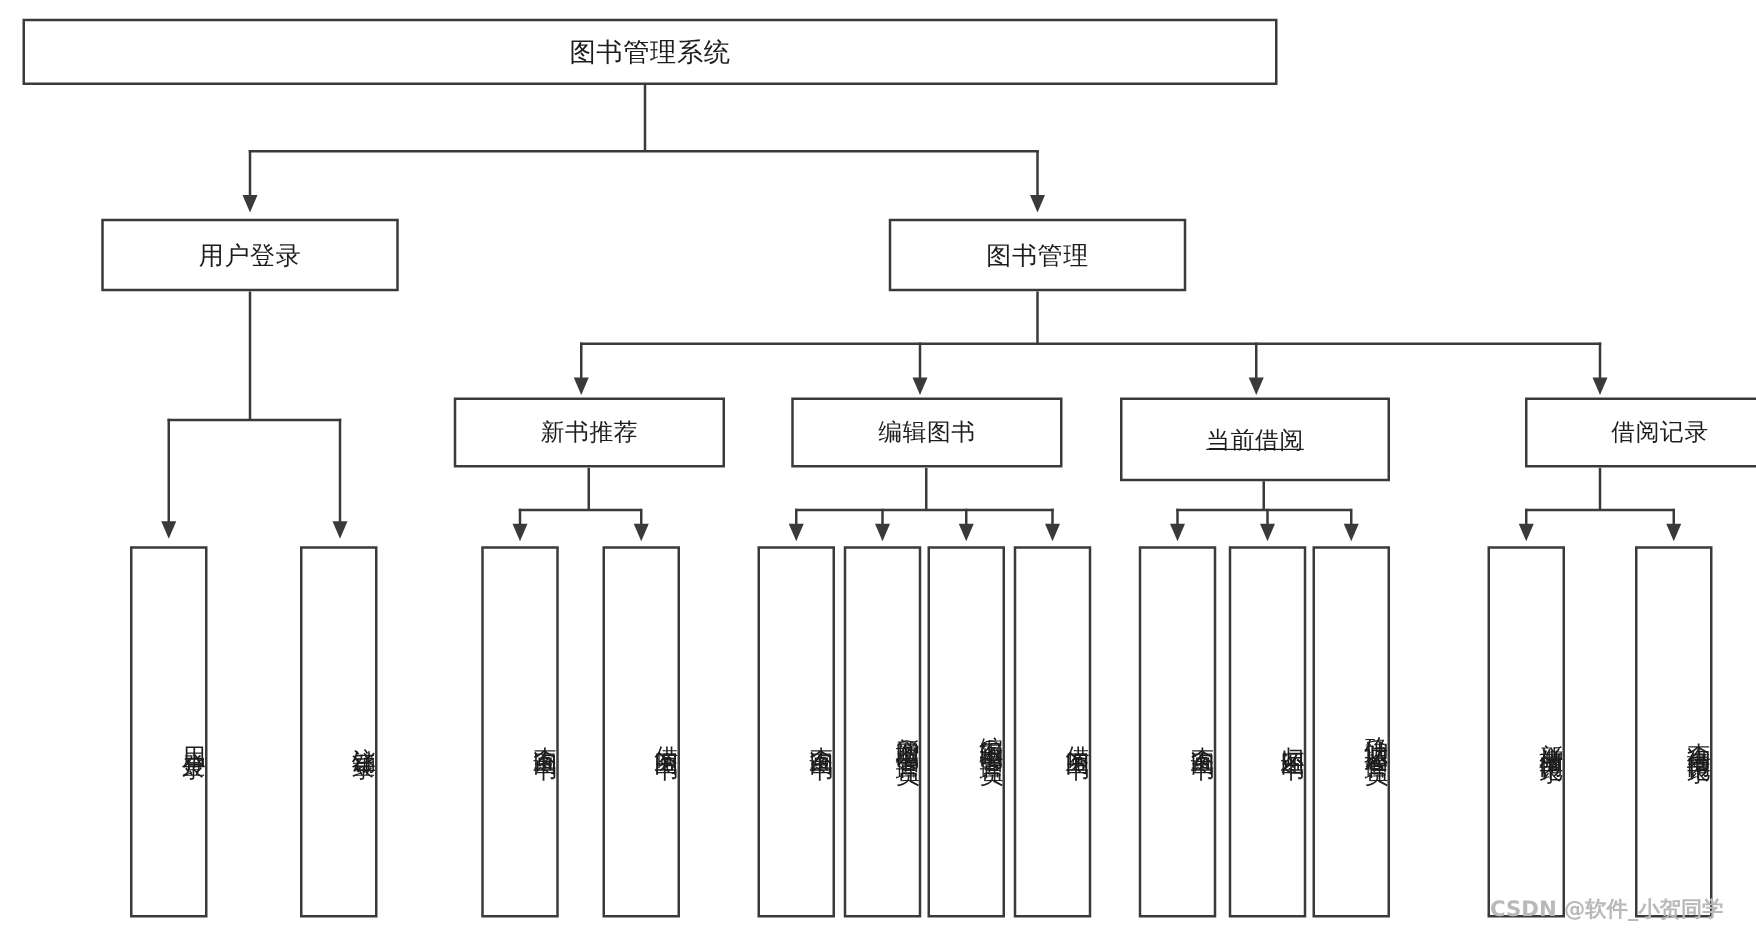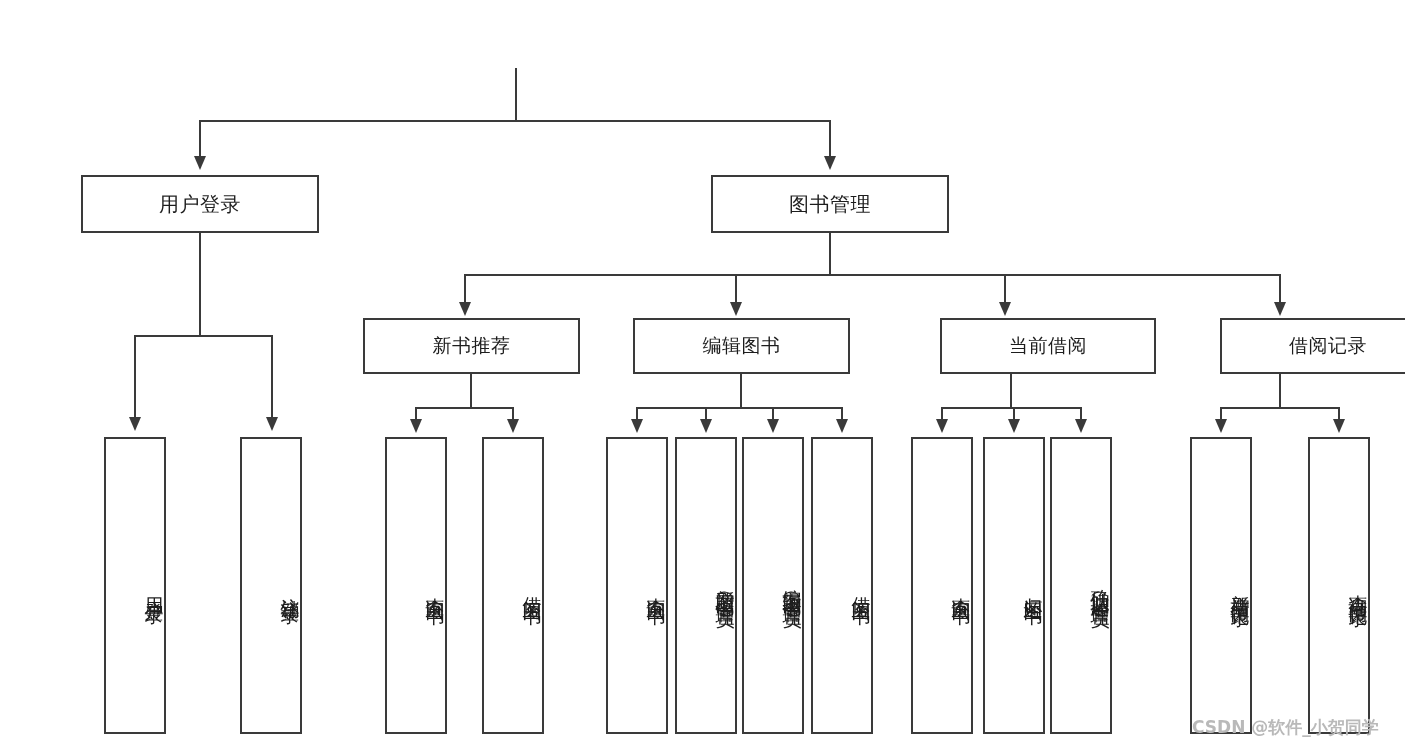--- a/index.html
+++ b/index.html
@@ -133,27 +133,28 @@
   <div class="conn v" style="left:1080px; top:407px; height:14px;"></div>
   <div class="arrow" style="left:1075px; top:419px;"></div>
 
   <div class="conn v" style="left:1279px; top:374px; height:34px;"></div>
   <div class="conn h" style="left:1220px; top:407px; width:119px;"></div>
   <div class="conn v" style="left:1220px; top:407px; height:14px;"></div>
   <div class="arrow" style="left:1215px; top:419px;"></div>
   <div class="conn v" style="left:1338px; top:407px; height:14px;"></div>
   <div class="arrow" style="left:1333px; top:419px;"></div>
 
+  <div class="node root" style="left:18px; top:15px; width:1004px; height:53px;">图书管理系统</div>
 
   <div class="node lvl1" style="left:81px; top:175px; width:238px; height:58px;">用户登录</div>
   <div class="node lvl1" style="left:711px; top:175px; width:238px; height:58px;">图书管理</div>
 
   <div class="node lvl2" style="left:363px; top:318px; width:217px; height:56px;">新书推荐</div>
   <div class="node lvl2" style="left:633px; top:318px; width:217px; height:56px;">编辑图书</div>
-  <div class="node lvl2" style="left:940px; top:318px; width:216px; height:56px;">当前借阅</div>
+  <div class="node lvl2" style="left:896px; top:318px; width:216px; height:67px;text-decoration:underline;">当前借阅</div>
   <div class="node lvl2" style="left:1172px; top:318px; width:216px; height:56px;margin-left:48px;">借阅记录</div>
 
   <div class="node leaf" style="left:104px; top:437px; width:62px; height:297px;">用户登录</div>
   <div class="node leaf" style="left:240px; top:437px; width:62px; height:297px;">注销登录</div>
   <div class="node leaf" style="left:385px; top:437px; width:62px; height:297px;">查询图书</div>
   <div class="node leaf" style="left:482px; top:437px; width:62px; height:297px;">借阅图书</div>
   <div class="node leaf" style="left:606px; top:437px; width:62px; height:297px;">查询图书</div>
   <div class="node leaf" style="left:675px; top:437px; width:62px; height:297px;">新增图书（管理员）</div>
   <div class="node leaf" style="left:742px; top:437px; width:62px; height:297px;">编辑图书（管理员）</div>
   <div class="node leaf" style="left:811px; top:437px; width:62px; height:297px;">借阅图书</div>

